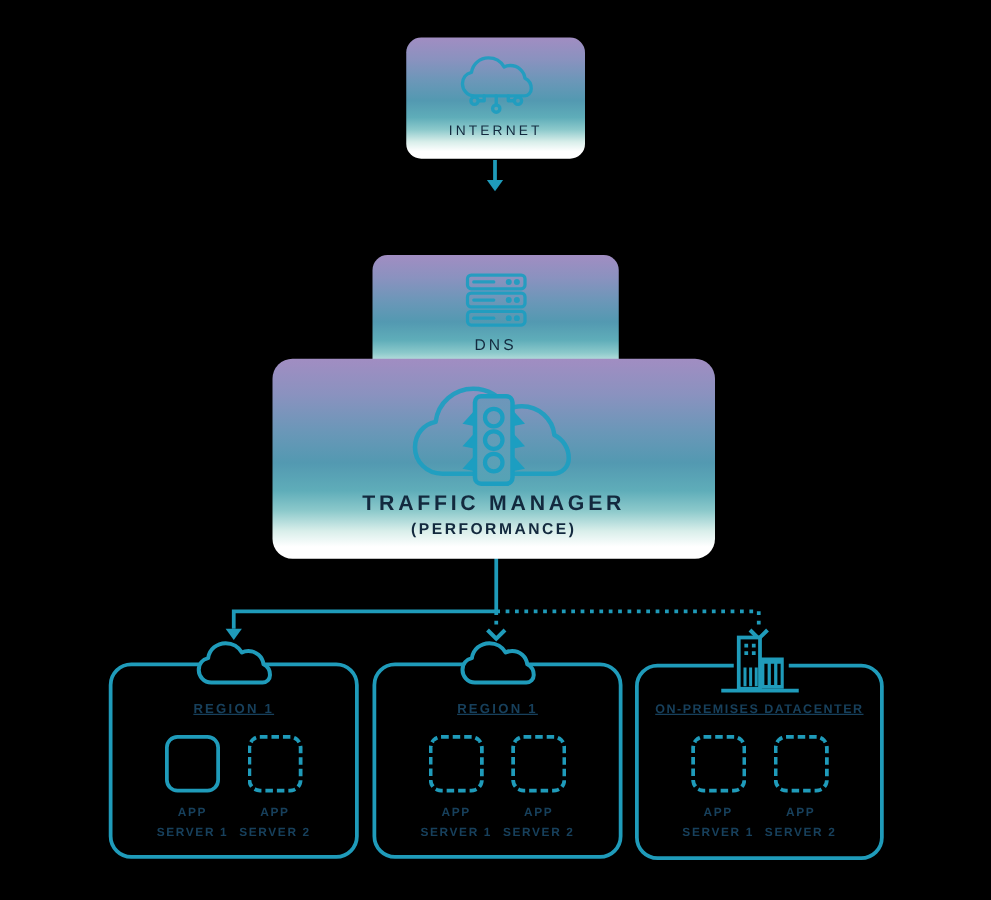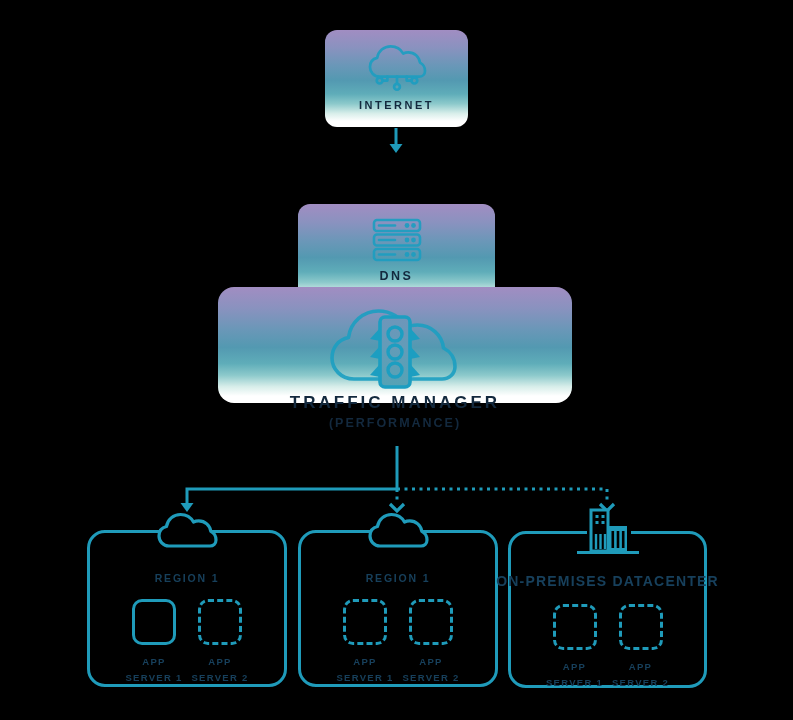--- a/index.html
+++ b/index.html
@@ -12,49 +12,49 @@
 
   
   .gbox{
     position:absolute;border-radius:12px;
     background:linear-gradient(180deg,
       #a18dc2 0%, #8a92bf 18%, #6b97b8 36%, #5399b1 52%,
       #5fadb9 66%, #8cc9cb 76%, #d8eeea 86%, #ffffff 94%);
     display:flex;flex-direction:column;align-items:center;
   }
   .gbox .glabel{
-    color:#13293e;font-weight:bold;letter-spacing:2.5px;text-align:right;
+    color:#13293e;font-weight:normal;letter-spacing:2.5px;text-align:right;
   }
   .box-internet{left:325px;top:30px;width:143px;height:97px;}
   .box-internet .icon-wrap{margin-top:11px;}
   .box-internet .glabel{font-size:11px;margin-top:2px;}
   .box-dns{left:298px;top:156px;width:197px;height:103px;margin-top:48px;}
   .box-dns .icon-wrap{margin-top:14px;}
   .box-dns .glabel{font-size:12.5px;margin-top:6px;}
-  .box-tm{left:218px;top:287px;width:354px;height:116px;border-radius:16px;}
+  .box-tm{left:218px;top:287px;width:354px;height:160px;border-radius:16px;}
   .box-tm .icon-wrap{margin-top:8px;}
   .box-tm .gtitle{color:#13293e;font-weight:bold;font-size:17px;letter-spacing:3px;margin-top:2px;}
   .box-tm .gsub{color:#13293e;font-weight:bold;font-size:12.5px;letter-spacing:2px;margin-top:3px;}
 
   
   .obox{
     position:absolute;width:200px;height:157px;border:3px solid #1f9bba;border-radius:18px;
     box-sizing:border-box;display:flex;flex-direction:column;align-items:center;
   }
   .obox .top-icon{position:absolute;left:50%;transform:translateX(-50%);}
   .cloud-top{top:-24px;}
   .building-top{top:-27px;}
   .obox .olabel{
-    margin-top:39px;color:#17405c;font-weight:bold;font-size:10.5px;
-    letter-spacing:1.8px;text-align:center;white-space:nowrap;
+    margin-top:28px;color:#17405c;font-weight:bold;font-size:10.5px;
+    letter-spacing:1.8px;text-align:center;white-space:nowrap;text-decoration:underline;
   }
   .box-region-left{left:87px;top:530px;}
   .box-region-middle{left:298px;top:530px;}
   .box-onprem{left:508px;top:531px;width:199px;}
-  .box-onprem .olabel{font-size:14px;letter-spacing:1.2px;}
+  .box-onprem .olabel{font-size:10px;letter-spacing:1.2px;}
 
   .servers{display:flex;justify-content:center;margin-top:15px;}
   .server{display:flex;flex-direction:column;align-items:center;}
   .sq{width:38px;height:40px;border:3px solid #1f9bba;border-radius:10px;box-sizing:content-box;}
   .sq.dashed{border-style:dashed;}
   .slabel{
     margin-top:9px;width:66px;text-align:center;color:#17405c;font-weight:bold;
     font-size:9.5px;letter-spacing:1.3px;line-height:1.65;
   }
 </style>

